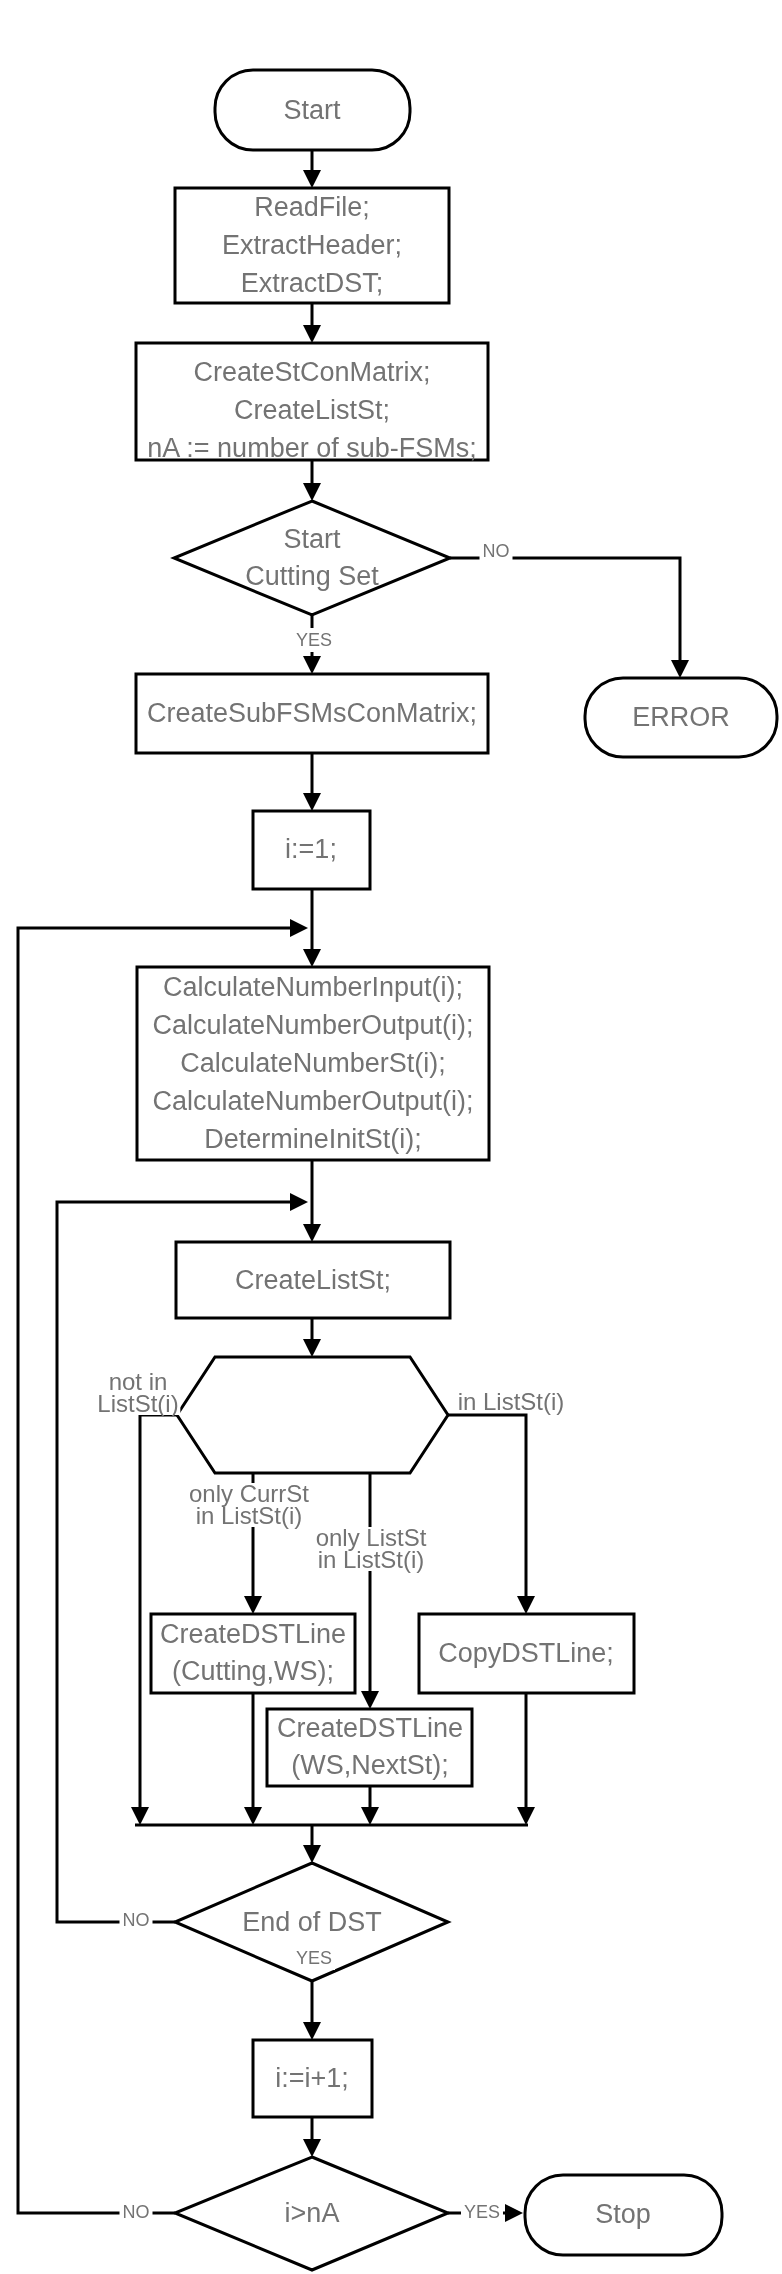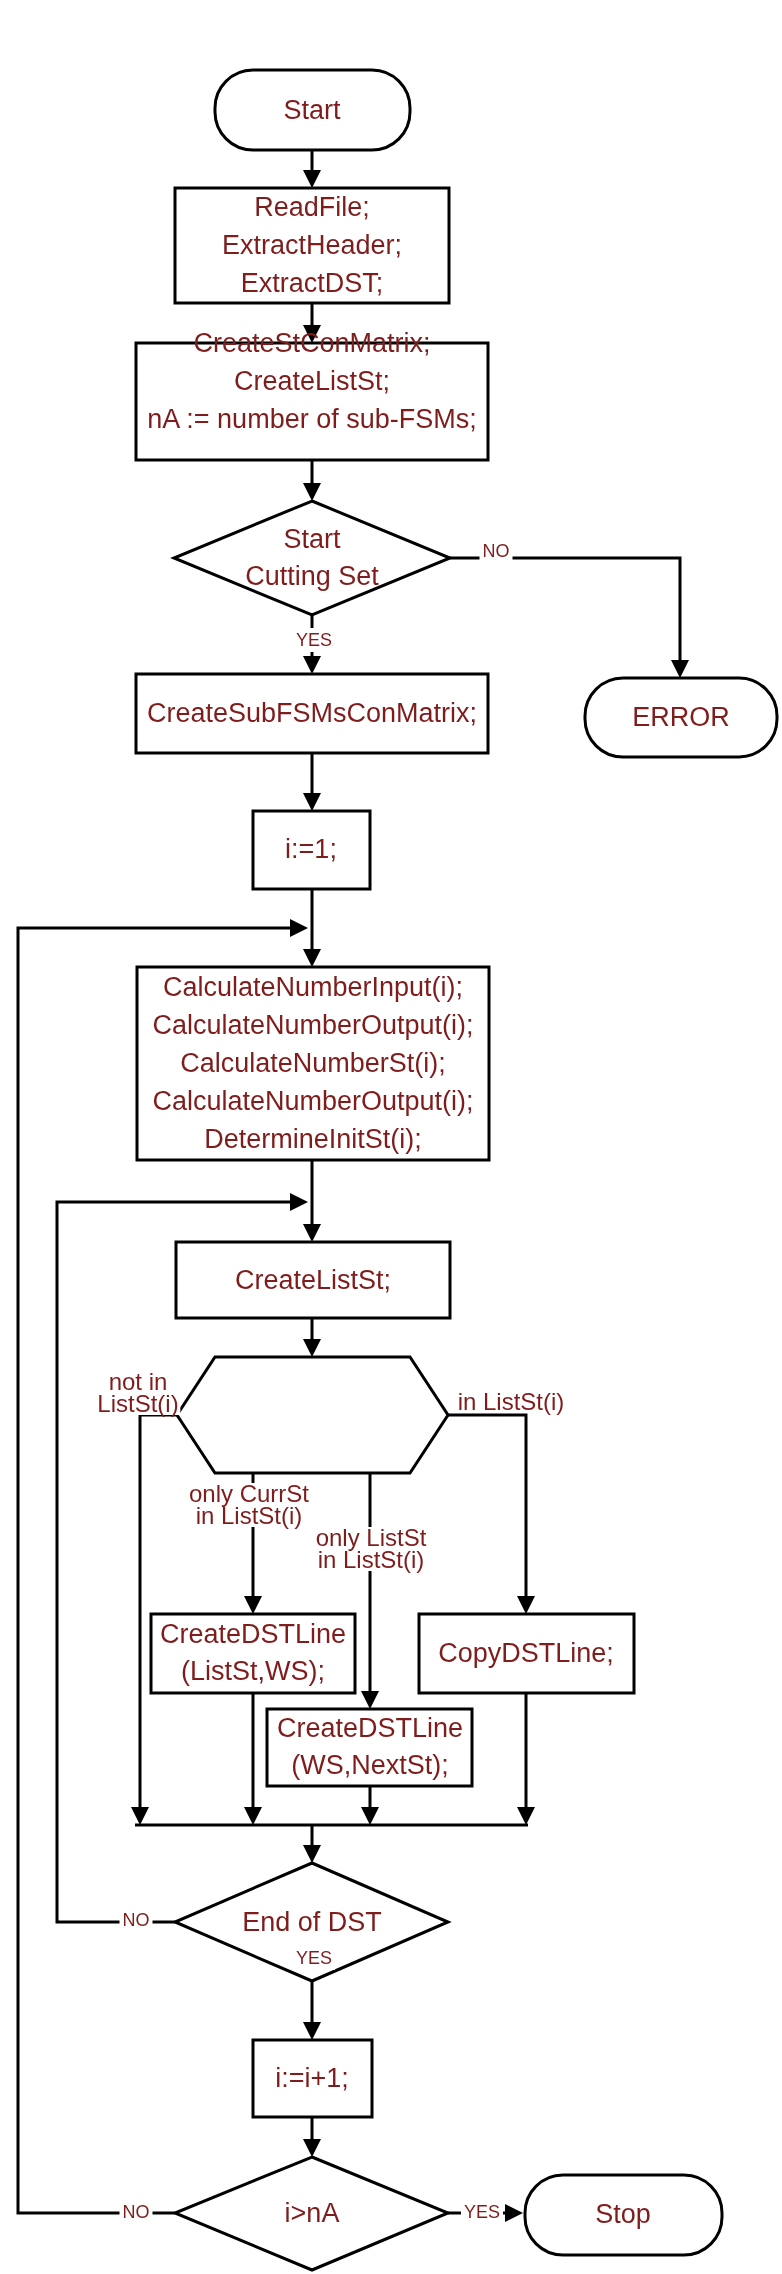--- a/index.html
+++ b/index.html
@@ -10,21 +10,21 @@
     font-family:"Liberation Sans","DejaVu Sans",sans-serif;
     color:#000;
     overflow:hidden;
   }
   #shapes{position:absolute;left:0;top:0;width:782px;height:2274px;}
   .lbl{
     position:absolute;
     transform:translate(-50%,-50%);
     text-align:center;
     white-space:nowrap;
-    color:#7f1d1d;
+    color:#737373;
   }
   .node-text{font-size:27px;line-height:38px;}
   .node-text.lh2{line-height:37px;}
   .yn{font-size:18px;line-height:24px;background:#fff;padding:0 3px;}
   .branch{font-size:24px;line-height:22px;background:#fff;padding:0 2px;}
   .ln{display:block;}
 </style>
 </head>
 <body>
 
@@ -148,21 +148,21 @@
   </svg>
 
   <div class="lbl node-text" style="left:312px;top:110px">Start</div>
 
   <div class="lbl node-text" style="left:312px;top:245px">
     <span class="ln">ReadFile;</span>
     <span class="ln">ExtractHeader;</span>
     <span class="ln">ExtractDST;</span>
   </div>
 
-  <div class="lbl node-text" style="left:312px;top:381px">
+  <div class="lbl node-text" style="left:312px;top:410px">
     <span class="ln">CreateStConMatrix;</span>
     <span class="ln">CreateListSt;</span>
     <span class="ln">nA := number of sub-FSMs;</span>
   </div>
 
   <div class="lbl node-text lh2" style="left:312px;top:558px">
     <span class="ln">Start</span>
     <span class="ln">Cutting Set</span>
   </div>
 
@@ -178,21 +178,21 @@
     <span class="ln">CalculateNumberSt(i);</span>
     <span class="ln">CalculateNumberOutput(i);</span>
     <span class="ln">DetermineInitSt(i);</span>
   </div>
 
   <div class="lbl node-text" style="left:313px;top:1280px">CreateListSt;</div>
 
 
   <div class="lbl node-text lh2" style="left:253px;top:1653px">
     <span class="ln">CreateDSTLine</span>
-    <span class="ln">(ListSt,WS);</span>
+    <span class="ln">(Cutting,WS);</span>
   </div>
 
   <div class="lbl node-text" style="left:526px;top:1653px">CopyDSTLine;</div>
 
   <div class="lbl node-text lh2" style="left:370px;top:1747px">
     <span class="ln">CreateDSTLine</span>
     <span class="ln">(WS,NextSt);</span>
   </div>
 
   <div class="lbl node-text" style="left:312px;top:1922px">End of DST</div>

